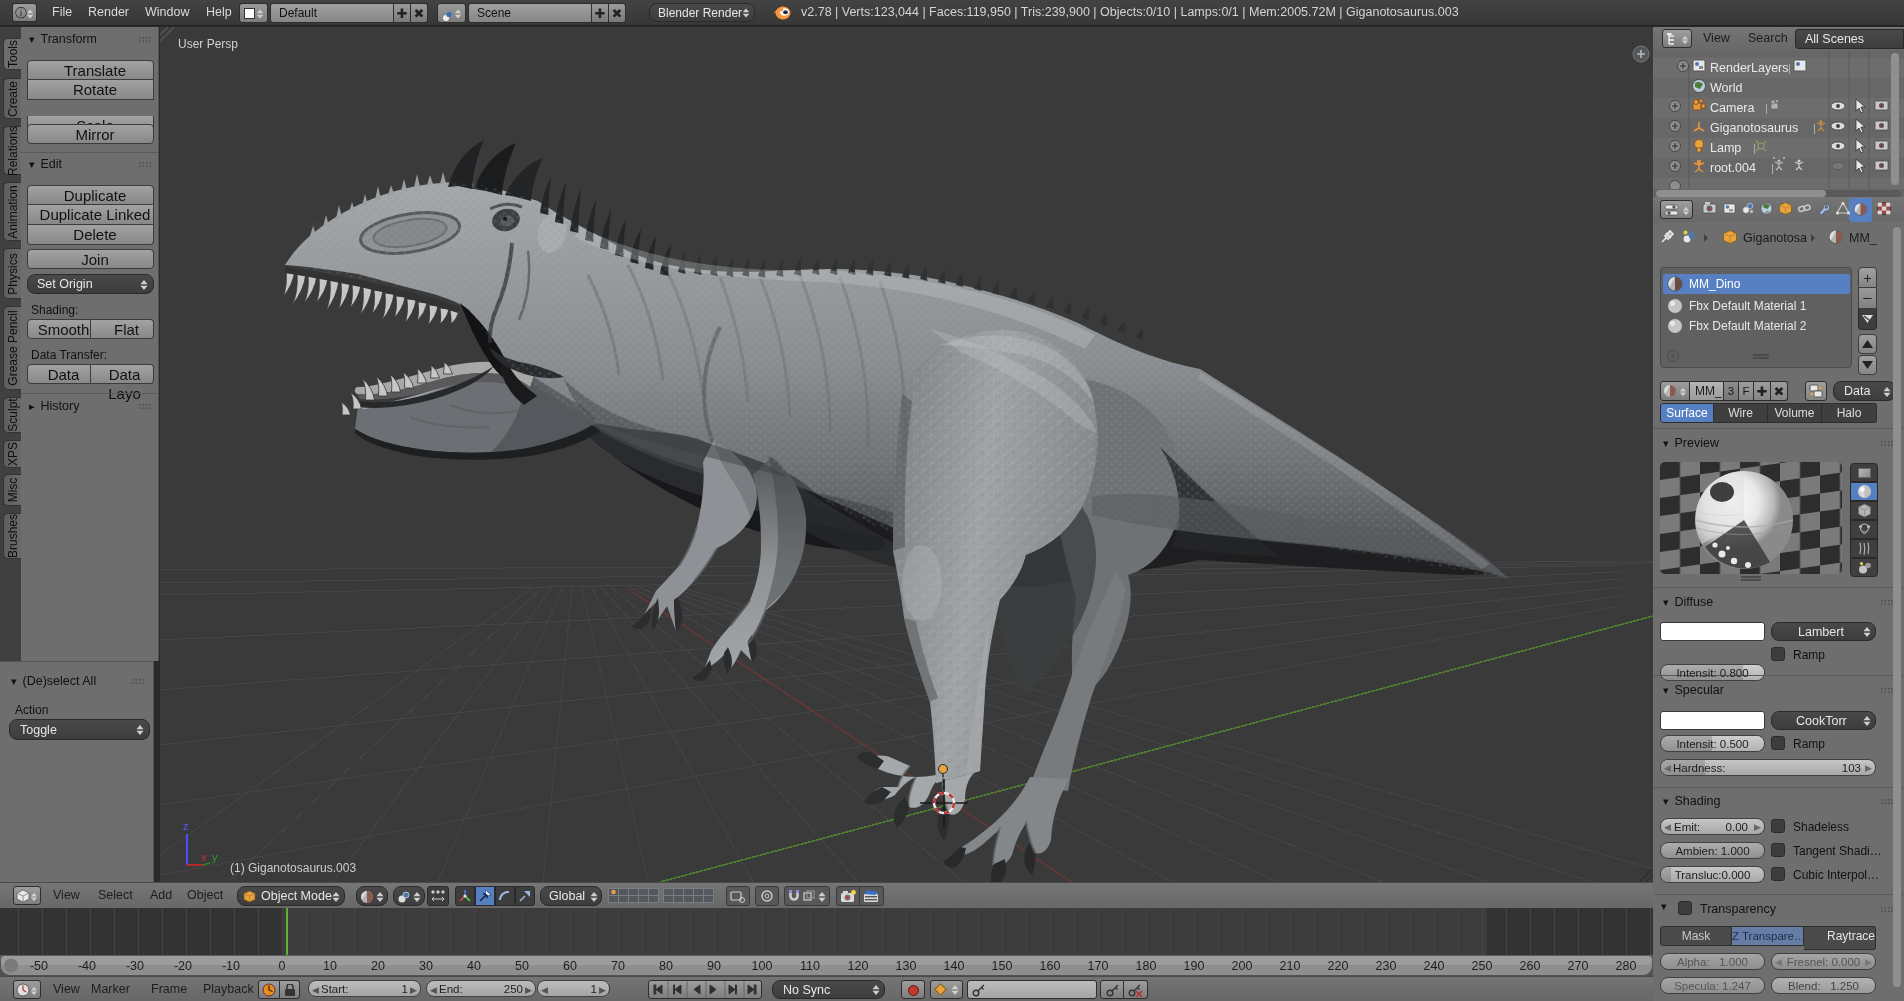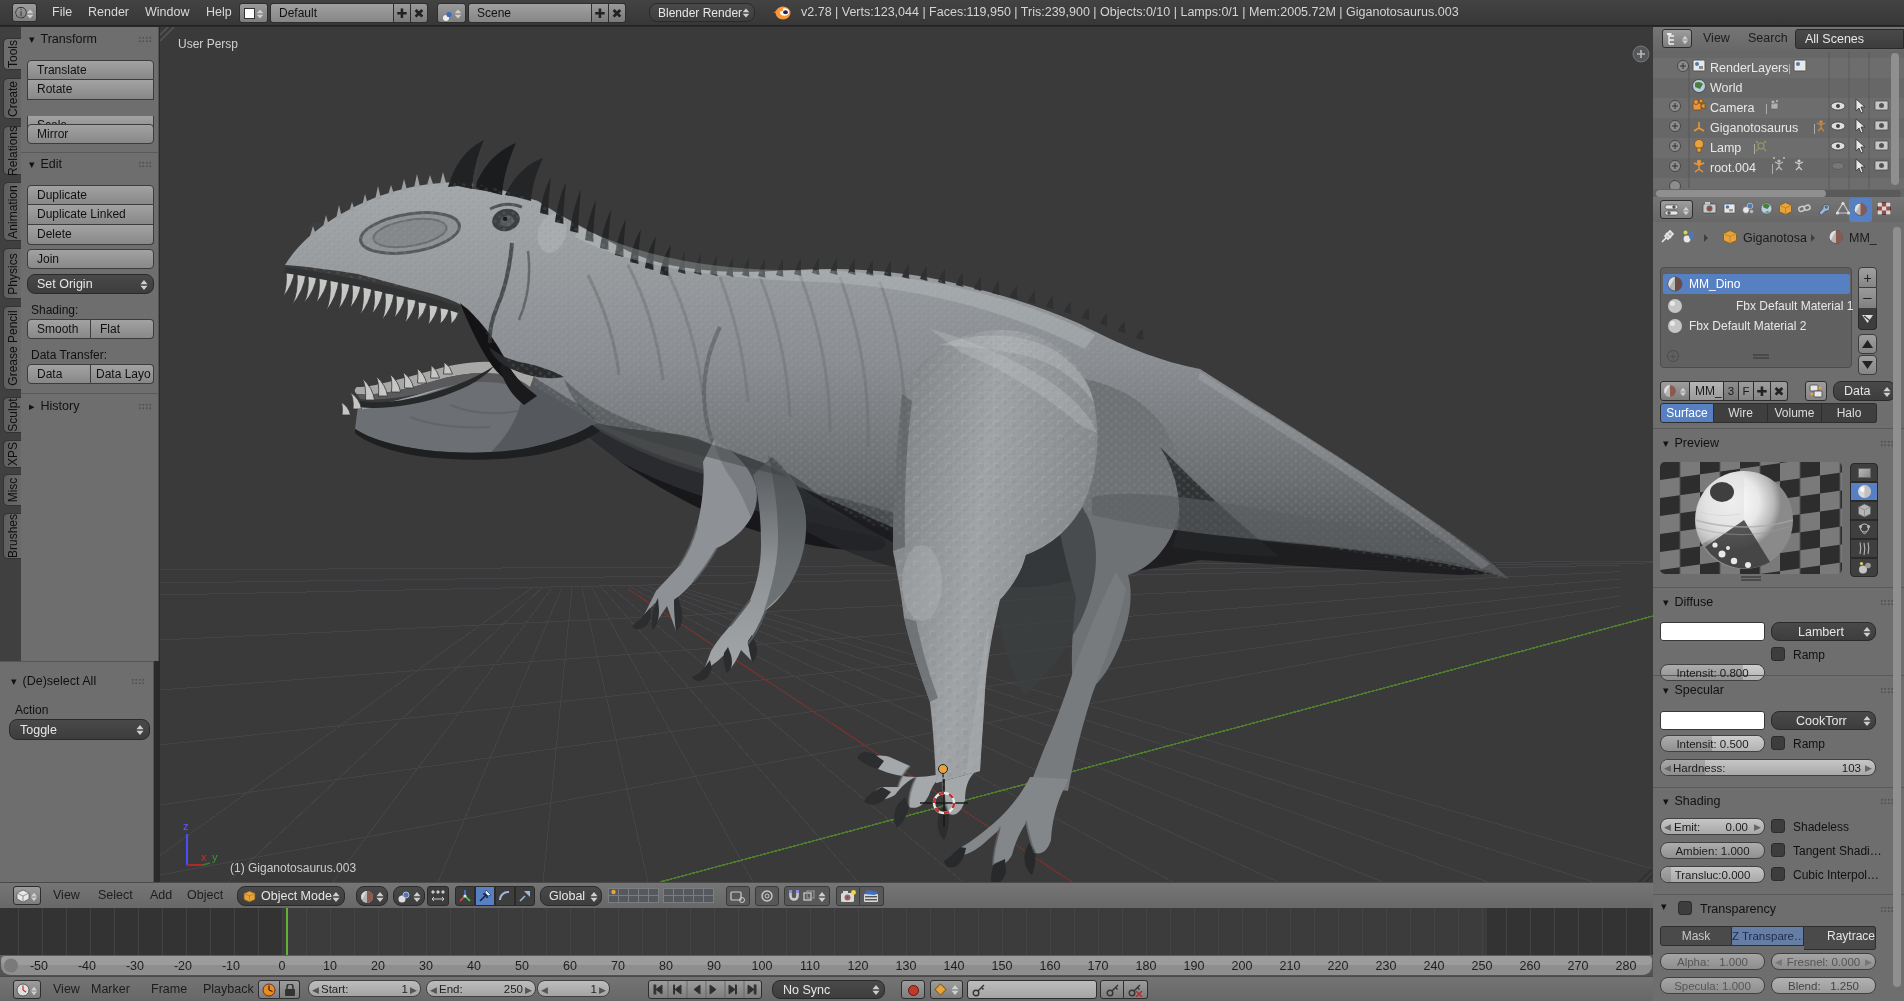--- a/index.html
+++ b/index.html
@@ -33,21 +33,21 @@
 
 #shelf { left:21px; top:27px; width:138px; height:634px; background:#6e6e6e; border-right:1px solid #535353;}
 .phead { position:absolute; left:8px; color:#111; font-size:12.5px; }
 .phead:before { content:"\25BE"; margin-right:6px; font-size:11px; }
 .pheadr { position:absolute; left:8px; color:#111; font-size:12.5px; }
 .pheadr:before { content:"\25B8"; margin-right:6px; font-size:11px; }
 .grip { position:absolute; right:6px; width:14px; height:8px; opacity:.55;
  background-image:radial-gradient(#3c3c3c 34%, transparent 36%); background-size:3.5px 3.5px; }
 .btn { position:absolute; left:6px; width:127px; height:20px;
   background:linear-gradient(#a2a2a2,#888888); border:1px solid #3c3c3c; border-radius:4px;
-  color:#111; font-size:12px; line-height:19px; padding-left:9px; }
+  color:#111; font-size:15px; line-height:19px; padding-left:9px;text-align:center; }
 .btn.mid { border-radius:0; border-top:none; }
 .btn.bot { border-radius:0 0 4px 4px; border-top:none; }
 .btn.top { border-radius:4px 4px 0 0; }
 .hr { position:absolute; left:0; width:100%; border-top:1px solid #5a5a5a; }
 .ddark { position:absolute; background:linear-gradient(#494949,#3d3d3d); border:1px solid #2a2a2a;
   border-radius:8px; color:#e6e6e6; font-size:12.5px; }
 .updn { position:absolute; right:4px; top:4px; width:10px; height:14px; }
 .updn:before { content:""; position:absolute; top:0; left:0;
   border-left:5px solid transparent; border-right:5px solid transparent; border-bottom:6px solid #cfcfcf; }
 .updn:after { content:""; position:absolute; bottom:0; left:0;
@@ -1036,21 +1036,21 @@
       <svg class="abs" style="left:6px;top:8px;" width="16" height="16">
           <circle cx="8" cy="8" r="7" fill="#b5b5b5" stroke="#222" stroke-width="0.5"></circle>
           <path d="M8 1 A7 7 0 0 1 8 15 Z" fill="#6a4a42"></path>
           <path d="M8 1 A7 7 0 0 0 2.3 11.5 Z" fill="#e0e0e0"></path>
         </svg>
       <div class="abs txt" style="left:28px;top:9px;color:#fff;">MM_Dino</div>
       <svg class="abs" style="left:6px;top:30px;" width="16" height="16">
           <circle cx="8" cy="8" r="7" fill="#c5c5c5"></circle>
           <circle cx="5.5" cy="5.5" r="2.5" fill="#e8e8e8"></circle>
         </svg>
-      <div class="abs txt" style="left:28px;top:31px;color:#e8e8e8;margin-left:47px;">Fbx Default Material 1</div>
+      <div class="abs txt" style="left:28px;top:31px;color:#e8e8e8;">Fbx Default Material 1</div>
       <svg class="abs" style="left:6px;top:50px;" width="16" height="16">
           <circle cx="8" cy="8" r="7" fill="#c5c5c5"></circle>
           <circle cx="5.5" cy="5.5" r="2.5" fill="#e8e8e8"></circle>
         </svg>
       <div class="abs txt" style="left:28px;top:51px;color:#e8e8e8;">Fbx Default Material 2</div>
       <div class="abs" style="left:6px;top:82px;width:12px;height:12px;border-radius:50%;border:1px solid #4c4c4c;color:#4c4c4c;font-size:10px;text-align:center;line-height:11px;">+</div>
       <div class="abs" style="left:92px;top:86px;width:16px;height:1.5px;background:#4a4a4a;"></div>
       <div class="abs" style="left:92px;top:89px;width:16px;height:1.5px;background:#4a4a4a;"></div>
     </div>
     <div class="abs" style="left:205px;top:70px;width:19px;height:21px;border-radius:4px 4px 0 0;background:linear-gradient(#a0a0a0,#858585);border:1px solid #3c3c3c;color:#222;text-align:center;line-height:20px;font-size:14px;">+</div>
@@ -1247,19 +1247,19 @@
     <div class="clabel" style="left:47px;top:705px;font-size:12.5px;">Transparency</div>
     <div class="grip" style="top:709px;right:10px;"></div>
     <div class="abs" style="left:7px;top:729px;width:72px;height:20px;border-radius:3px 0 0 3px;background:#4a4a4a;border:1px solid #2e2e2e;color:#c8c8c8;font-size:12px;text-align:center;line-height:19px;">Mask</div>
     <div class="abs" style="left:79px;top:729px;width:72px;height:20px;background:#667ea6;border:1px solid #2e2e2e;border-left:none;color:#1e2c4a;font-size:11.5px;text-align:center;line-height:19px;white-space:nowrap;overflow:hidden;">Z Transpare…</div>
     <div class="abs" style="left:151px;top:729px;width:72px;height:24px;border-radius:0 3px 3px 0;background:#4a4a4a;border:1px solid #2e2e2e;border-left:none;color:#e5e5e5;font-size:12px;text-align:right;line-height:19px;">Raytrace</div>
     <div class="slider" style="left:7px;top:756px;width:105px;background:linear-gradient(#a5a5a5,#8e8e8e);color:#555;">Alpha:&nbsp;&nbsp;&nbsp;1.000</div>
     <div class="slider" style="left:118px;top:756px;width:105px;background:linear-gradient(#a5a5a5,#8e8e8e);color:#555;">
       <span style="position:relative;z-index:2;">Fresnel: 0.000</span>
       <span style="position:absolute;left:3px;top:0px;color:#777;font-size:9px;">◀</span><span style="position:absolute;right:3px;top:0px;color:#777;font-size:9px;">▶</span>
     </div>
-    <div class="slider" style="left:7px;top:780px;width:105px;background:linear-gradient(#a5a5a5,#8e8e8e);color:#555;">Specula: 1.000</div>
+    <div class="slider" style="left:7px;top:780px;width:105px;background:linear-gradient(#a5a5a5,#8e8e8e);color:#555;">Specula: 1.247</div>
     <div class="slider" style="left:118px;top:780px;width:105px;background:linear-gradient(#b2b2b2,#9a9a9a);color:#444;">Blend:&nbsp;&nbsp;&nbsp;1.250</div>
 
     <div class="abs" style="left:240px;top:30px;width:8px;height:760px;border-radius:4px;background:#8f8f8f;"></div>
   </div>
 
 </div>
 
 </body></html>

